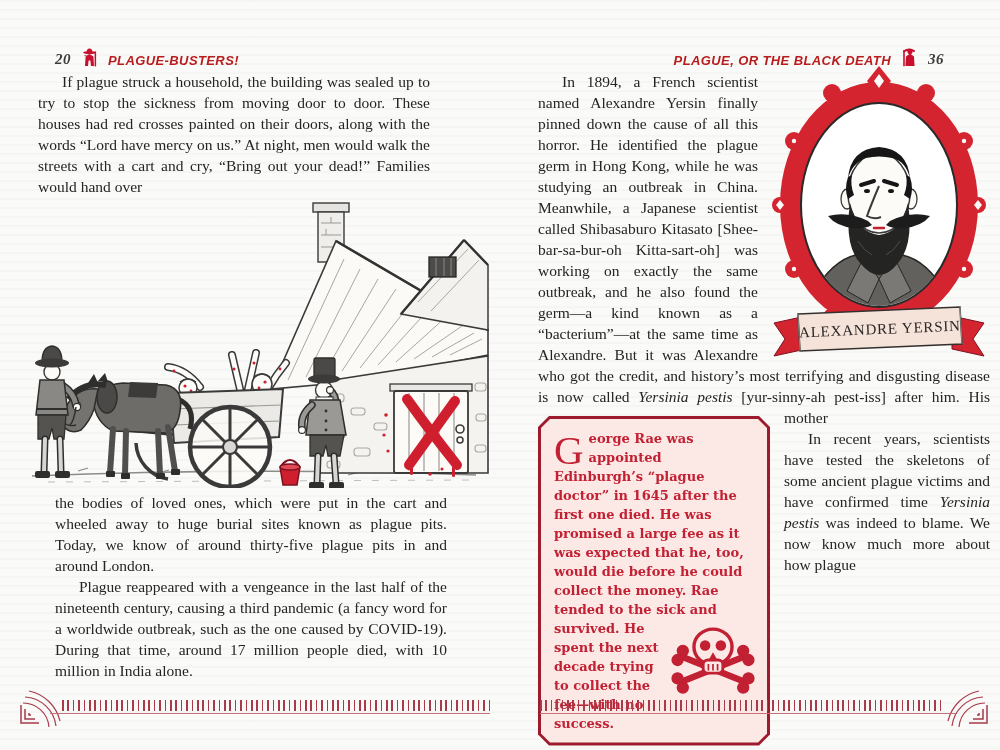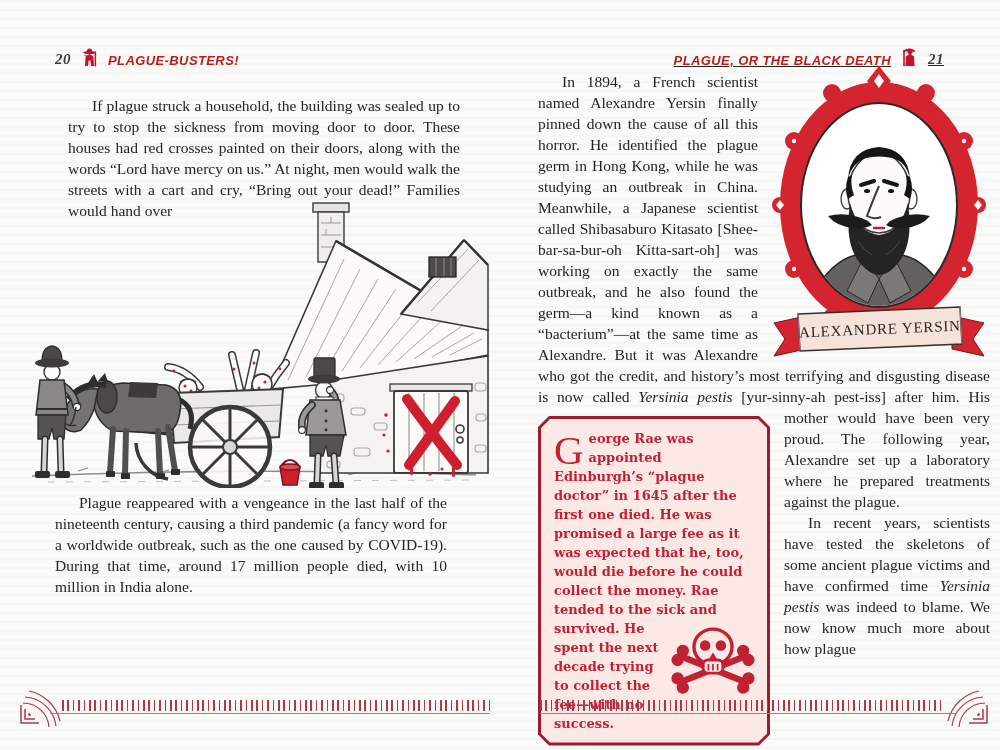--- a/index.html
+++ b/index.html
@@ -10,33 +10,33 @@
       #fafaf8;
     font-family:"Liberation Serif", serif;
     color:#242424;
   }
   .page{position:absolute;top:0;width:500px;height:750px;}
   #left-page{left:0;} #right-page{left:500px;}
 
   
   .running-head{position:absolute;top:48px;display:flex;align-items:flex-end;gap:11px;}
   #left-page .running-head{left:55px;}
-  #right-page .running-head{right:56px;text-decoration:underline;}
+  #right-page .running-head{right:56px;}
   .pagenum{font:italic bold 15px/1 "Liberation Serif", serif;color:#3c3c3c;letter-spacing:.5px;}
   .head-title{font:italic 800 13px/1 "Liberation Sans", sans-serif;color:#b91c1c;letter-spacing:.4px;}
   .head-icon{width:15px;height:19px;display:block;}
 
   
   .bodytext{font-size:15.5px;line-height:21px;text-align:justify;}
   .bodytext p{margin:0;}
   .bodytext p.indent{text-indent:24px;}
   .bodytext p + p{margin-top:0;}
   i{}
 
-  #lp-para1{position:absolute;top:71px;left:68px;width:392px;margin-top:24px;}
+  #lp-para1{position:absolute;top:71px;left:38px;width:392px;}
   #lp-art{position:absolute;top:183px;left:18px;width:472px;height:305px;}
   #lp-bottom{position:absolute;top:492px;left:55px;width:392px;}
 
   #rp-flow{position:absolute;top:71px;left:38px;width:452px;}
 
   
   .portrait{float:right;width:222px;height:276px;margin:2px 0 6px 10px;position:relative;}
   .portrait svg{position:absolute;top:-8px;left:0;overflow:visible;}
 
   
@@ -231,37 +231,38 @@
       <rect x="311" y="299" width="15" height="7" rx="2" fill="#2e2e2c"></rect>
       <g>
         <path d="M263 283 Q272 271 281 283" stroke="#7c1120" stroke-width="2" fill="none"></path>
         <path d="M262 284 L282 284 L279 302 L265 302 Z" fill="#cf1f2e" stroke="#7c1120" stroke-width="1.5"></path>
         <ellipse cx="272" cy="284" rx="10" ry="3" fill="#e04b55" stroke="#7c1120" stroke-width="1.3"></ellipse>
       </g>
     </g>
   </svg>
 
   <div class="bodytext" id="lp-bottom">
+    <p>the bodies of loved ones, which were put in the cart and wheeled away to huge burial sites known as plague pits. Today, we know of around thirty-five plague pits in and around London.</p>
     <p class="indent">Plague reappeared with a vengeance in the last half of the nineteenth century, causing a third pandemic (a fancy word for a worldwide outbreak, such as the one caused by COVID-19). During that time, around 17 million people died, with 10 million in India alone.</p>
   </div>
 </div>
 
 <div class="page" id="right-page">
 
   <div class="running-head">
     <span class="head-title">PLAGUE, OR THE BLACK DEATH</span>
     <svg class="head-icon" viewBox="0 0 15 19">
       <g fill="#c8102e">
         <circle cx="8" cy="3.4" r="2.6"></circle>
         <path d="M8 5.5 L4 8.5 L3.4 18 L12.6 18 L12 8.5 Z"></path>
         <rect x="1.2" y="2.2" width="1.6" height="16"></rect>
         <path d="M1 2.8 Q7 -1.4 13 2.4 L12.6 4.2 Q7 1 1.6 4.4 Z"></path>
       </g>
     </svg>
-    <span class="pagenum">21</span>
+    <span class="pagenum">36</span>
   </div>
 
   <div class="bodytext" id="rp-flow">
 
     <div class="portrait">
       <svg width="222" height="298" viewBox="0 0 222 298">
         <defs>
           <clipPath id="ovalclip">
               <ellipse cx="111" cy="140" rx="77" ry="101"></ellipse>
             </clipPath>
@@ -337,21 +338,21 @@
                 <circle cx="55" cy="48" r="4.2"></circle>
                 <circle cx="59" cy="41" r="4.2"></circle>
               </g>
               <ellipse cx="32" cy="17" rx="14.5" ry="13.5" fill="#fce9e6" stroke="#c22033" stroke-width="2.6"></ellipse>
               <rect x="24.5" y="27" width="15" height="10" rx="3.5" fill="#fce9e6" stroke="#c22033" stroke-width="2.2"></rect>
               <circle cx="26" cy="16" r="4" fill="#c22033"></circle>
               <circle cx="38" cy="16" r="4" fill="#c22033"></circle>
               <polygon points="32,21 29,26.5 35,26.5" fill="#c22033"></polygon>
               <path d="M28.5 30 v5 M32 30 v5 M35.5 30 v5" stroke="#c22033" stroke-width="1.3" fill="none"></path>
             </svg><span>survived. He spent the next decade trying to collect the fee—with no success.</span></span>
-        </span><span>would have been very proud. The following year, Alexandre set up a laboratory where he prepared treatments against the plague.</span>
+        </span>
     </p>
     <p class="indent">
       <span>In recent years, scientists have tested the skeletons of some ancient plague victims and have confirmed time </span><i>Yersinia pestis</i><span> was indeed to blame. We now know much more about how plague</span>
     </p>
   </div>
 </div>
 
 <svg class="corner-orn" id="orn-l" viewBox="0 0 46 44">
   <g fill="none" stroke="#a93a49" stroke-width="1.5">
     <path d="M6 18 L6 36 L24 36"></path>

